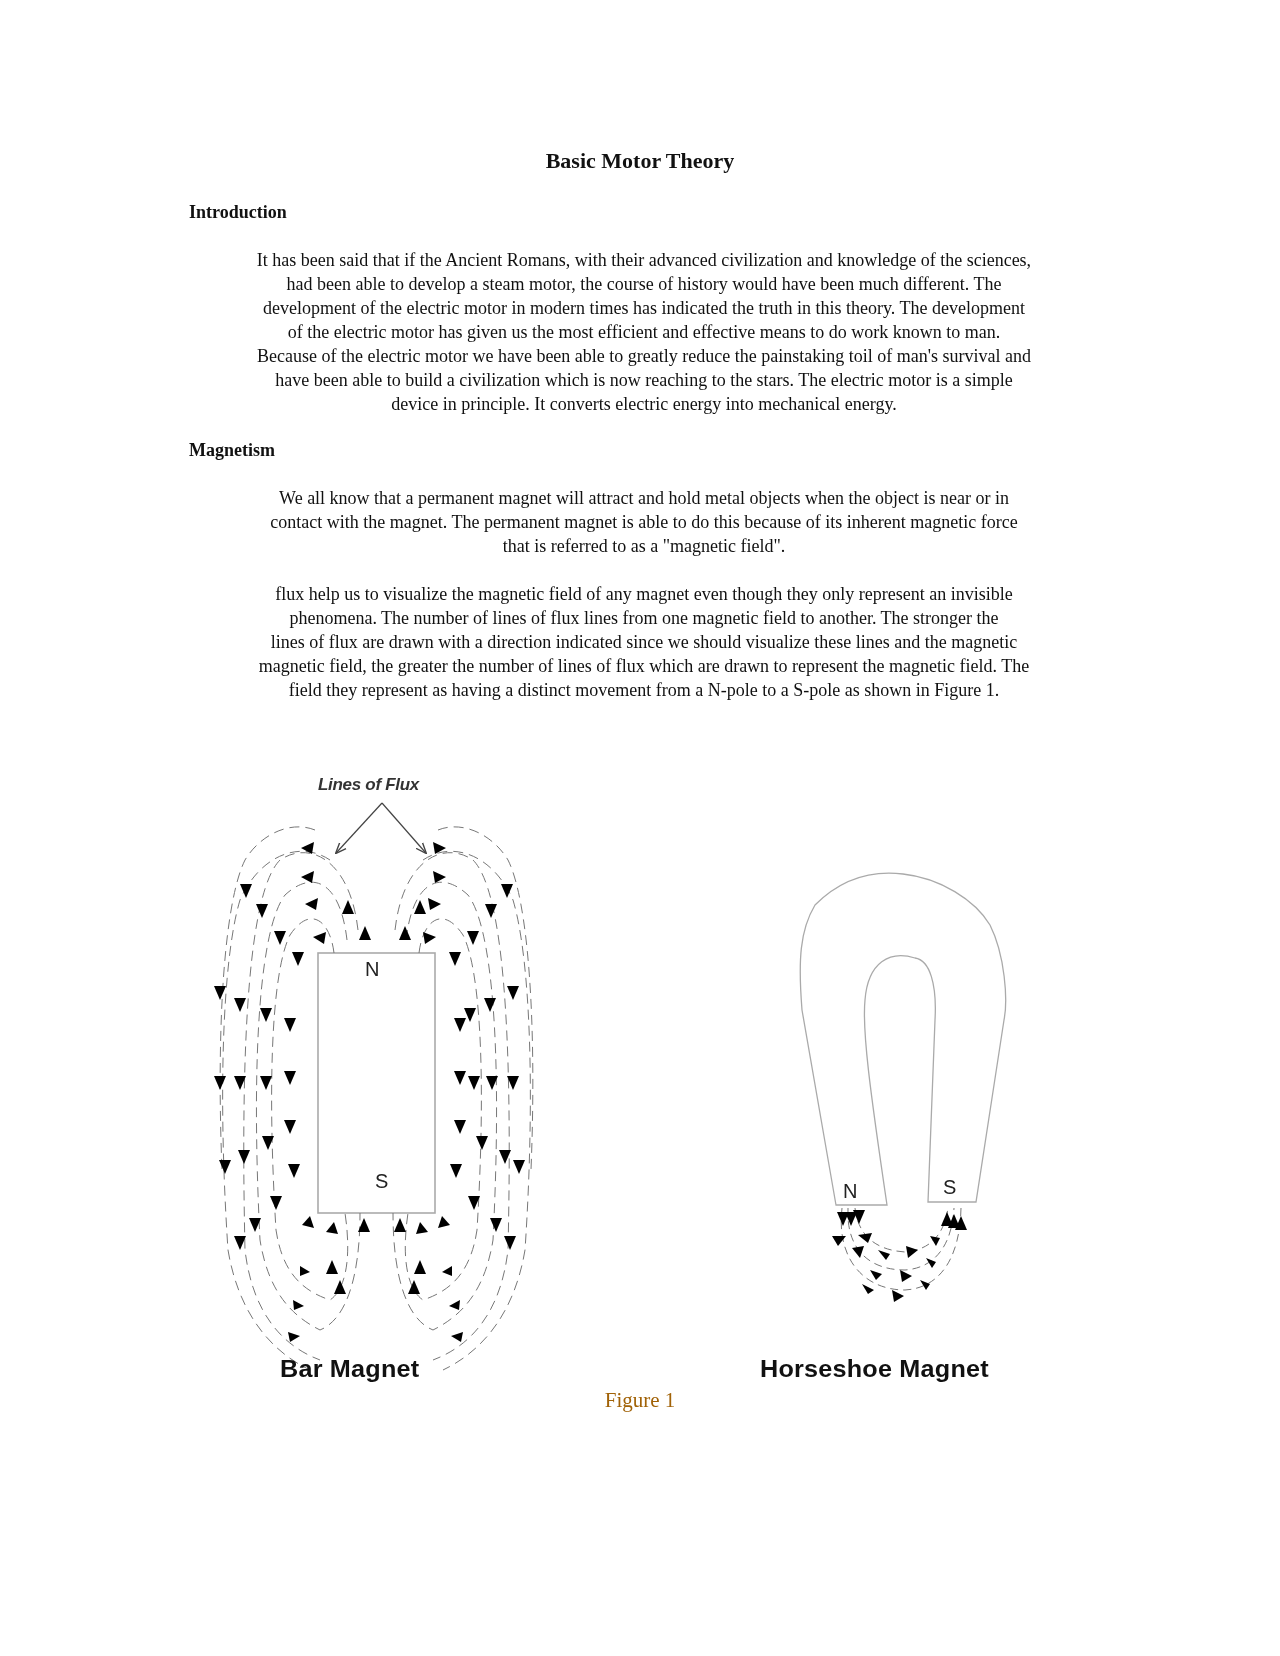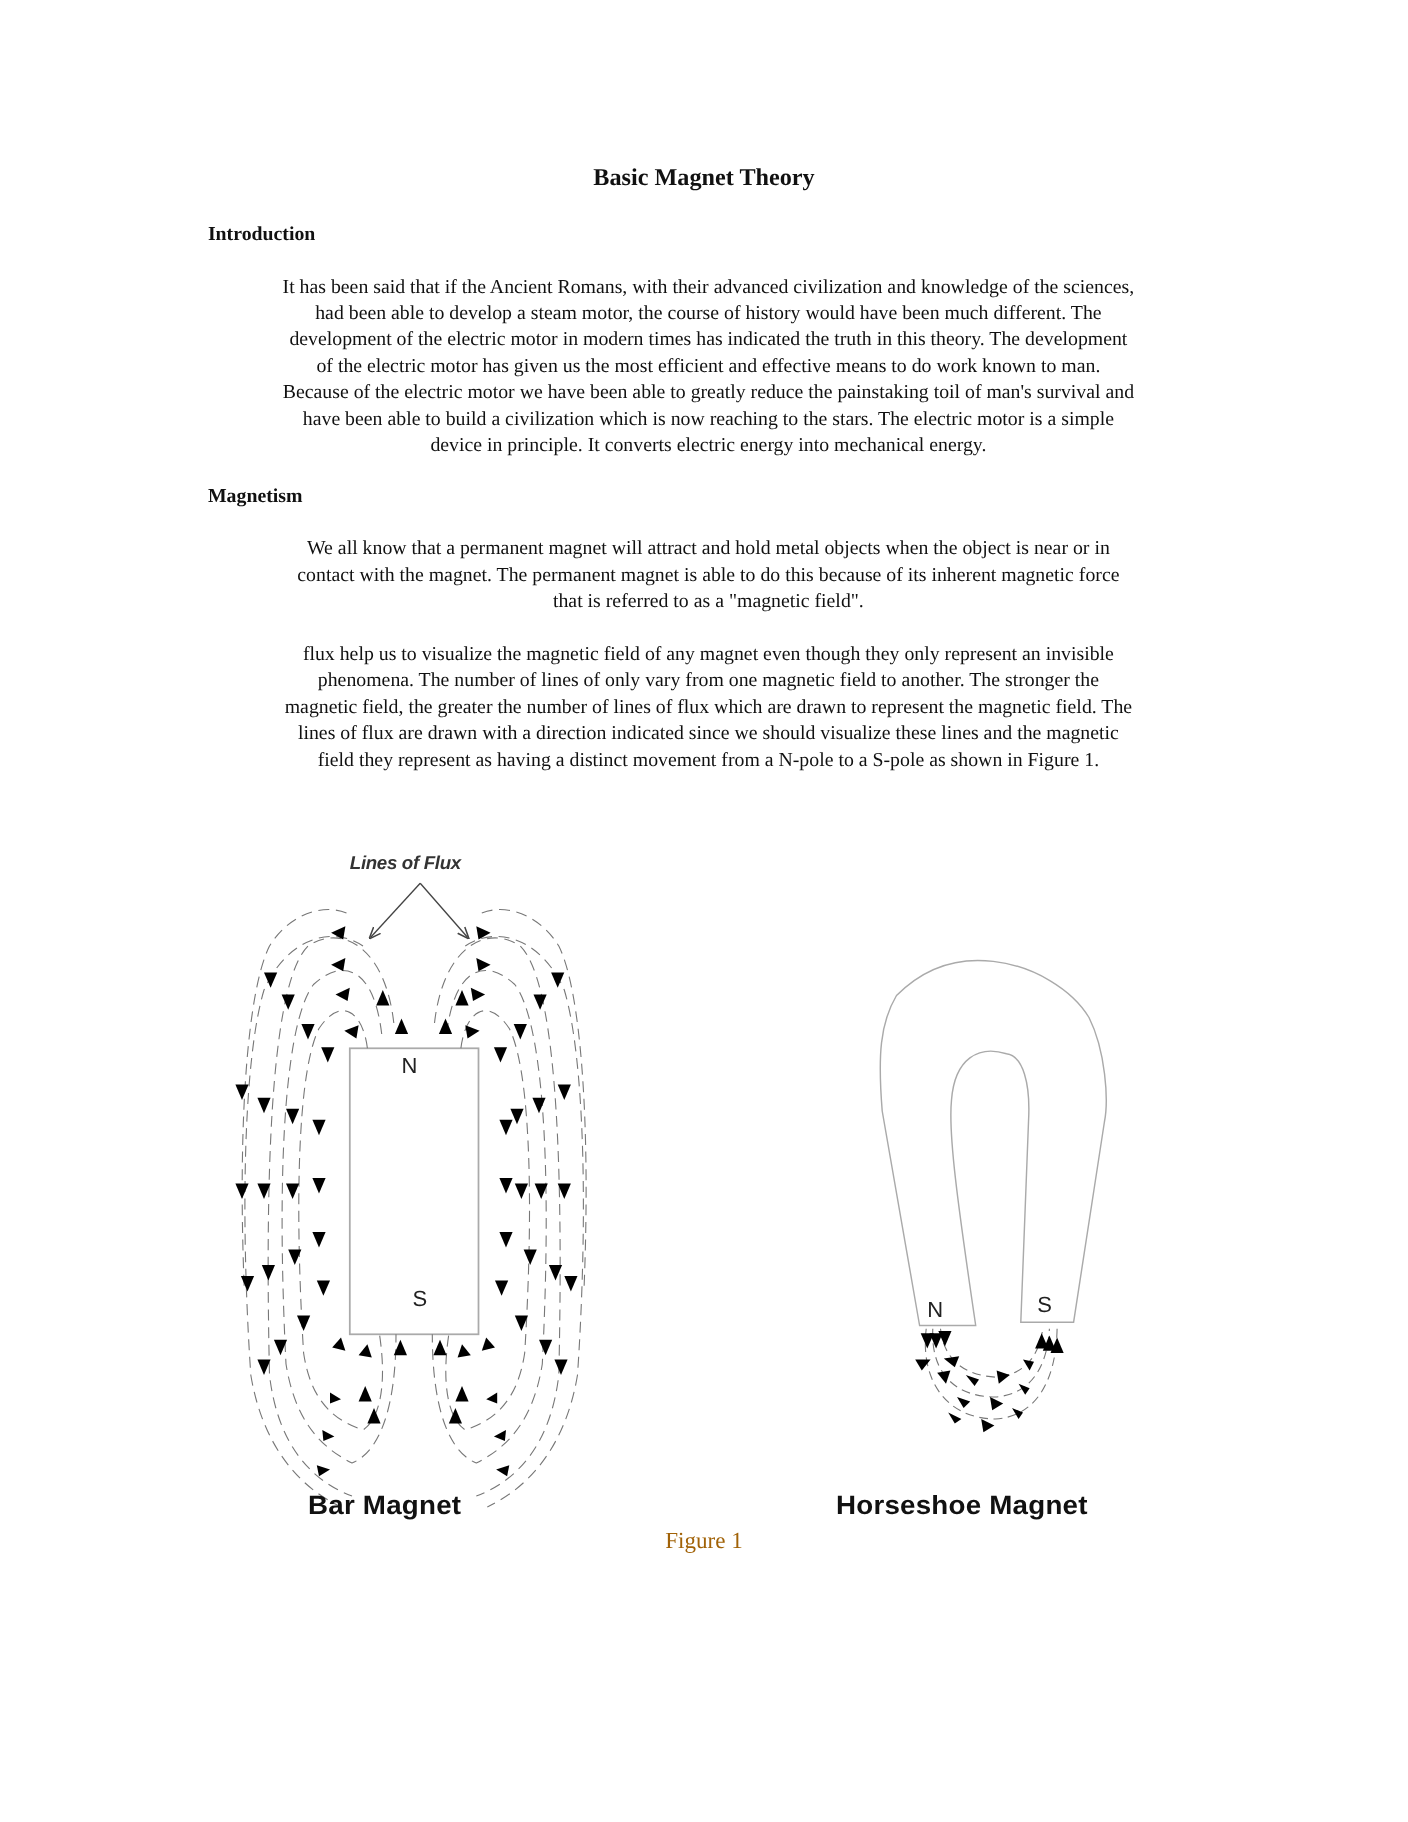--- a/index.html
+++ b/index.html
@@ -32,44 +32,44 @@
   .caption {
     position: absolute; left: 0; width: 1280px; top: 1388px; text-align: center;
     font-size: 21px; font-family: "Liberation Serif", "DejaVu Serif", serif; color: #a16207;
   }
 </style>
 </head>
 <body>
 
 <div class="page">
 
-  <div class="title">Basic Magnet Theory</div>
+  <div class="title">Basic Motor Theory</div>
 
   <div class="heading" style="top:202px;">Introduction</div>
   <p class="para" style="top:248px;">
     <span class="ln">It has been said that if the Ancient Romans, with their advanced civilization and knowledge of the sciences,</span>
     <span class="ln">had been able to develop a steam motor, the course of history would have been much different. The</span>
     <span class="ln">development of the electric motor in modern times has indicated the truth in this theory. The development</span>
     <span class="ln">of the electric motor has given us the most efficient and effective means to do work known to man.</span>
     <span class="ln">Because of the electric motor we have been able to greatly reduce the painstaking toil of man's survival and</span>
     <span class="ln">have been able to build a civilization which is now reaching to the stars. The electric motor is a simple</span>
     <span class="ln">device in principle. It converts electric energy into mechanical energy.</span>
   </p>
 
   <div class="heading" style="top:440px;">Magnetism</div>
   <p class="para" style="top:486px;">
     <span class="ln">We all know that a permanent magnet will attract and hold metal objects when the object is near or in</span>
     <span class="ln">contact with the magnet. The permanent magnet is able to do this because of its inherent magnetic force</span>
     <span class="ln">that is referred to as a "magnetic field".</span>
   </p>
   <p class="para" style="top:582px;">
     <span class="ln">flux help us to visualize the magnetic field of any magnet even though they only represent an invisible</span>
-    <span class="ln">phenomena. The number of lines of only vary from one magnetic field to another. The stronger the</span>
+    <span class="ln">phenomena. The number of lines of flux lines from one magnetic field to another. The stronger the</span>
+    <span class="ln">lines of flux are drawn with a direction indicated since we should visualize these lines and the magnetic</span>
     <span class="ln">magnetic field, the greater the number of lines of flux which are drawn to represent the magnetic field. The</span>
-    <span class="ln">lines of flux are drawn with a direction indicated since we should visualize these lines and the magnetic</span>
     <span class="ln">field they represent as having a distinct movement from a N-pole to a S-pole as shown in Figure 1.</span>
   </p>
 
   <svg class="figure-svg" viewBox="0 0 1280 1656">
     <defs>
       <marker id="ah" viewBox="0 0 10 10" refX="8" refY="5" markerWidth="7" markerHeight="7" orient="auto">
         <path d="M0,0 L10,5 L0,10 z" fill="#000"></path>
       </marker>
       <marker id="ahs" viewBox="0 0 10 10" refX="8" refY="5" markerWidth="9" markerHeight="9" orient="auto">
         <path d="M0,1 L10,5 L0,9" fill="none" stroke="#444" stroke-width="1.3"></path>

